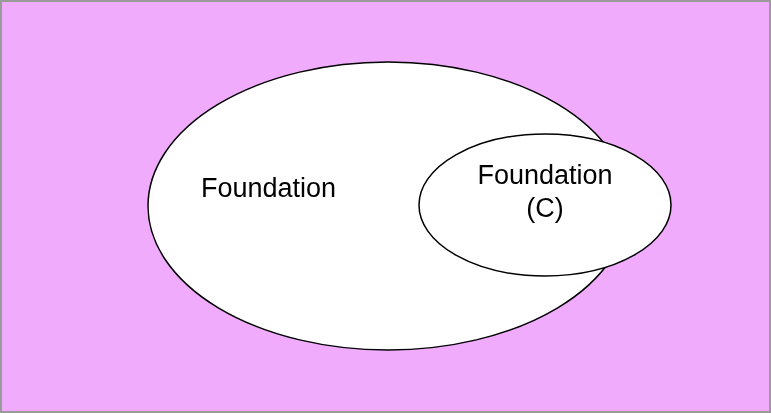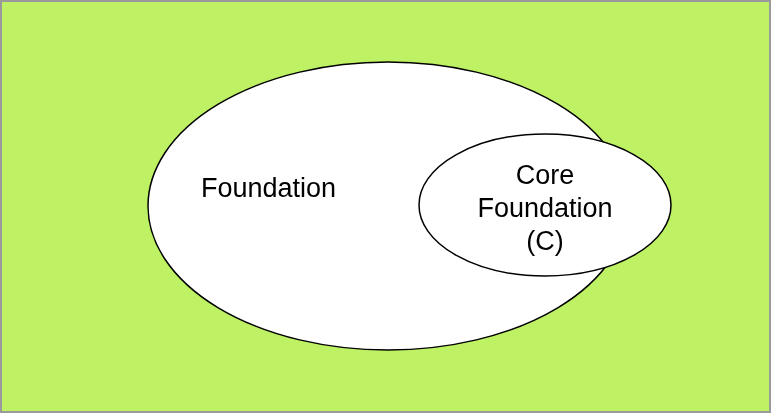--- a/index.html
+++ b/index.html
@@ -6,21 +6,21 @@
     margin: 0;
     padding: 0;
     background: #ffffff;
   }
   .frame {
     position: relative;
     width: 771px;
     height: 413px;
     box-sizing: border-box;
     border: 2px solid #9a9a9a;
-    background: #bef264;
+    background: #f0abfc;
     overflow: hidden;
     font-family: "Liberation Sans", sans-serif;
   }
   .diagram-svg {
     position: absolute;
     left: 0;
     top: 0;
     width: 767px;
     height: 409px;
   }
@@ -59,18 +59,17 @@
   <svg class="diagram-svg" viewBox="0 0 767 409" xmlns="http://www.w3.org/2000/svg">
     <ellipse class="ellipse-outline" cx="386" cy="204" rx="240" ry="144"></ellipse>
     <ellipse class="ellipse-outline" cx="543" cy="203" rx="126" ry="71"></ellipse>
   </svg>
 
   <div class="set-label outer-label">
     <span>Foundation</span>
   </div>
 
   <div class="set-label inner-label">
-    <span>Core</span>
     <span>Foundation</span>
     <span>(C)</span>
   </div>
 
 </div>
 
 </body></html>

